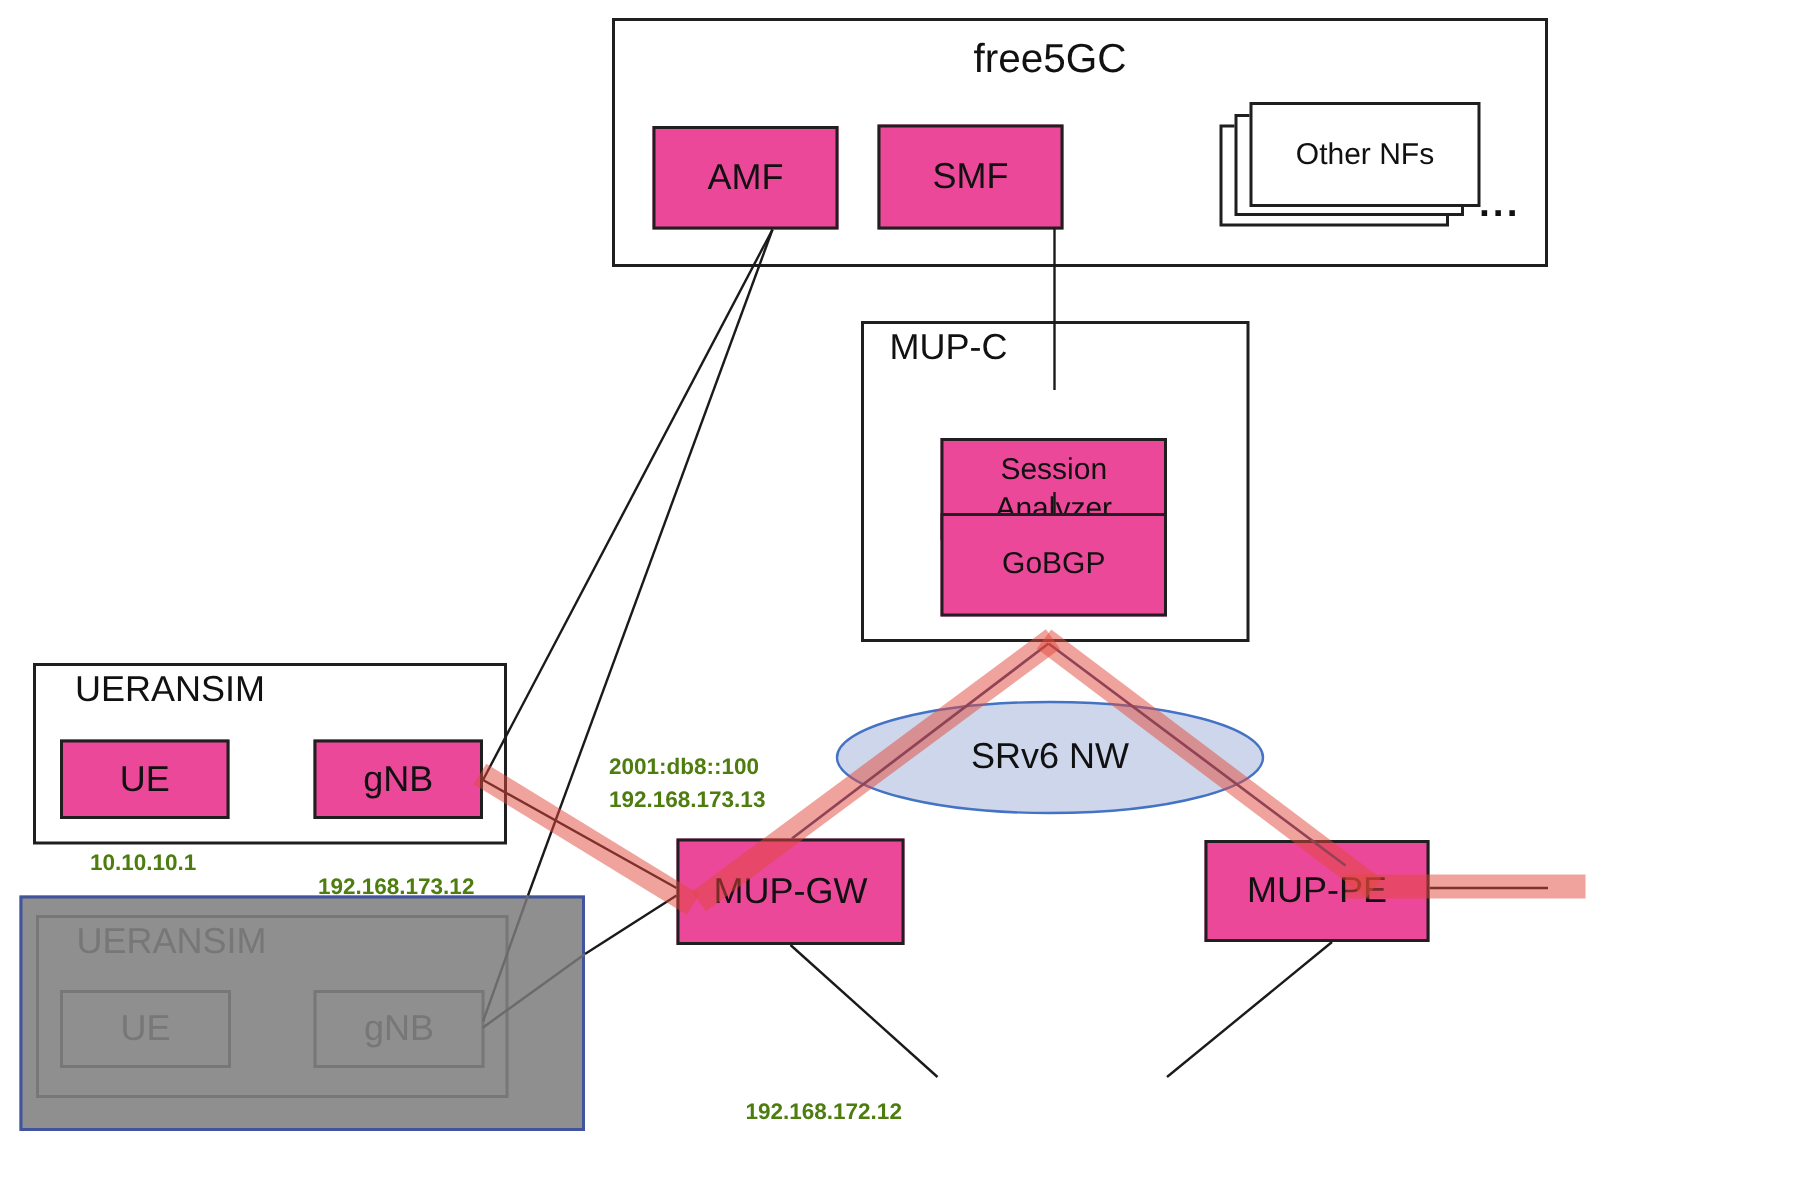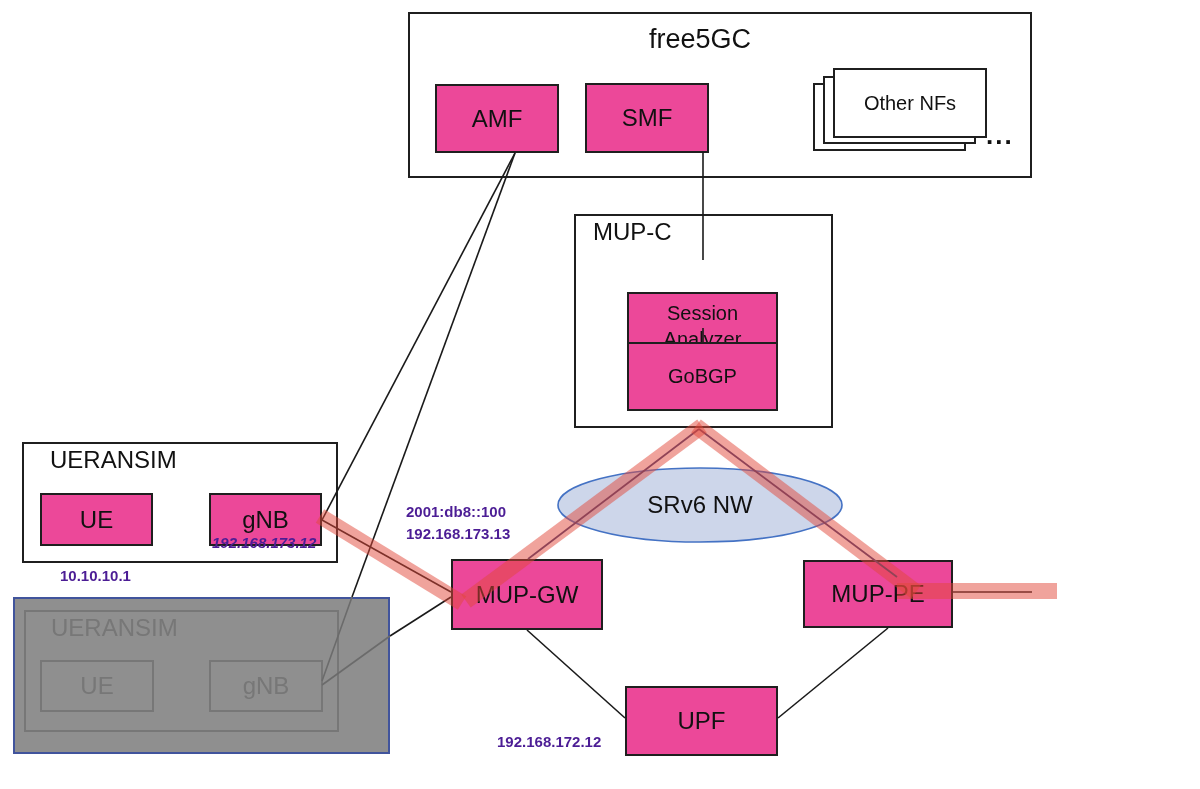--- a/index.html
+++ b/index.html
@@ -10,21 +10,21 @@
   .box {
     position:absolute; border:2px solid #1f1f1f; background:#ec4899;
     display:flex; align-items:center; justify-content:center;
     font-size:24px; color:#111; box-sizing:border-box; z-index:2;
   }
   .container-box {
     position:absolute; border:2px solid #1f1f1f; background:#ffffff;
     box-sizing:border-box; z-index:2;
   }
   .lbl { position:absolute; color:#111; z-index:3; white-space:nowrap; }
-  .ip  { position:absolute; font-size:15px; font-weight:600; color:#4c1d95; z-index:3; white-space:nowrap; }
+  .ip  { position:absolute; font-size:15px; font-weight:600; color:#4d7c0f; z-index:3; white-space:nowrap; }
   .nfs-stack-box {
     position:absolute; border:2px solid #1f1f1f; background:#fff; box-sizing:border-box;
   }
   
   .ghost-overlay {
     position:absolute; left:13px; top:597px; width:377px; height:157px;
     background:#8f8f8f; border:2px solid #41549c; box-sizing:border-box; z-index:2;
   }
   .ghost-box {
     position:absolute; border:2px solid #777777; background:transparent;
@@ -69,21 +69,21 @@
 
   <div class="container-box" style="left:22px; top:442px; width:316px; height:121px;"></div>
   <div class="lbl" style="left:50px; top:446px; font-size:24px;">UERANSIM</div>
   <div class="box" style="left:40px; top:493px; width:113px; height:53px;">
     <span>UE</span>
   </div>
   <div class="box" style="left:209px; top:493px; width:113px; height:53px;">
     <span>gNB</span>
   </div>
   <div class="ip" style="left:60px; top:567px;">10.10.10.1</div>
-  <div class="ip" style="left:212px; top:534px;font-style:italic;">192.168.173.12</div>
+  <div class="ip" style="left:212px; top:583px;">192.168.173.12</div>
 
   <div class="ghost-overlay">
     <div class="ghost-box" style="left:9px; top:11px; width:315px; height:122px;"></div>
     <div class="lbl" style="left:36px; top:15px; font-size:24px; color:#777777;">UERANSIM</div>
     <div class="ghost-box" style="left:25px; top:61px; width:114px; height:52px;">
       <span>UE</span>
     </div>
     <div class="ghost-box" style="left:194px; top:61px; width:114px; height:52px;">
       <span>gNB</span>
     </div>
@@ -95,23 +95,20 @@
   <div class="lbl" style="left:640px; top:491px; width:120px; text-align:center; font-size:24px;">SRv6 NW</div>
 
   <div class="box" style="left:451px; top:559px; width:152px; height:71px;">
     <span>MUP-GW</span>
   </div>
   <div class="ip" style="left:406px; top:501px; line-height:22px;">2001:db8::100</div>
   <div class="ip" style="left:406px; top:523px; line-height:22px;">192.168.173.13</div>
 
   <div class="box" style="left:803px; top:560px; width:150px; height:68px;">
     <span>MUP-PE</span>
-  </div>
-  <div class="box" style="left:625px; top:686px; width:153px; height:70px;">
-    <span>UPF</span>
   </div>
   <div class="ip" style="left:497px; top:733px;">192.168.172.12</div>
 
   <svg class="lines" width="1200" height="789">
     <g stroke="#1a1a1a" stroke-width="1.6">
       <line x1="515" y1="153" x2="322" y2="520"></line>
       <line x1="515" y1="153" x2="352" y2="597"></line>
       <line x1="322" y1="520" x2="451" y2="592"></line>
       <line x1="451" y1="597" x2="390" y2="636"></line>
       <line x1="703" y1="152" x2="703" y2="260"></line>

